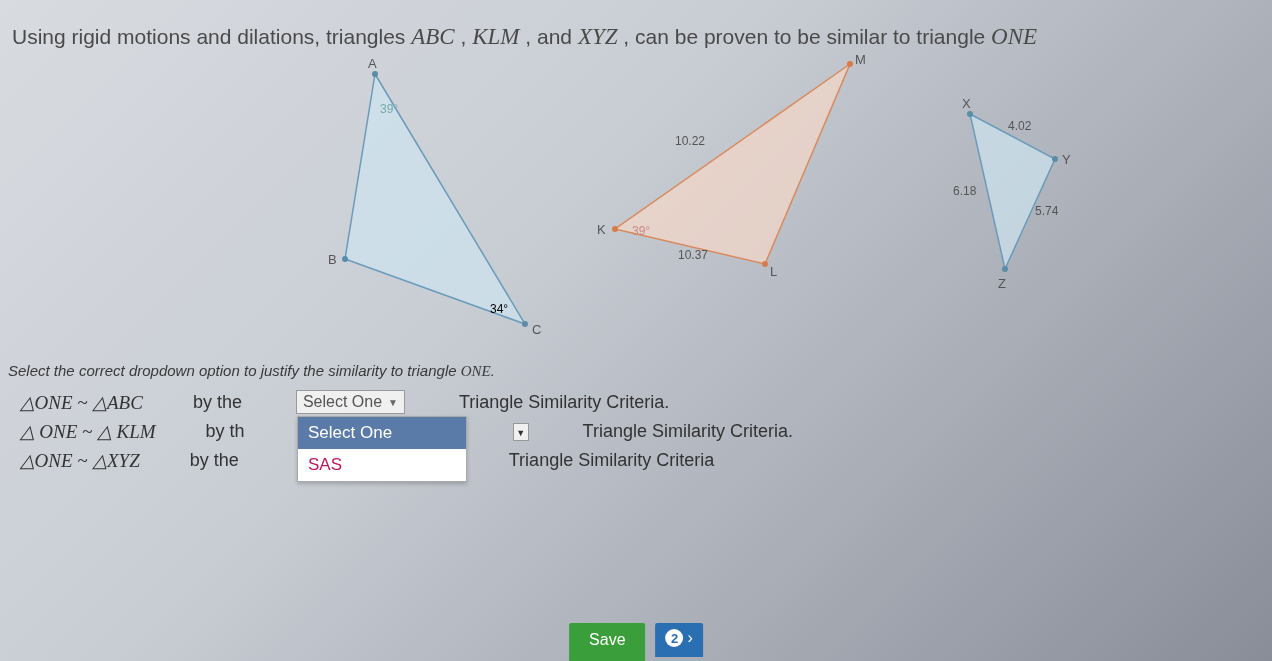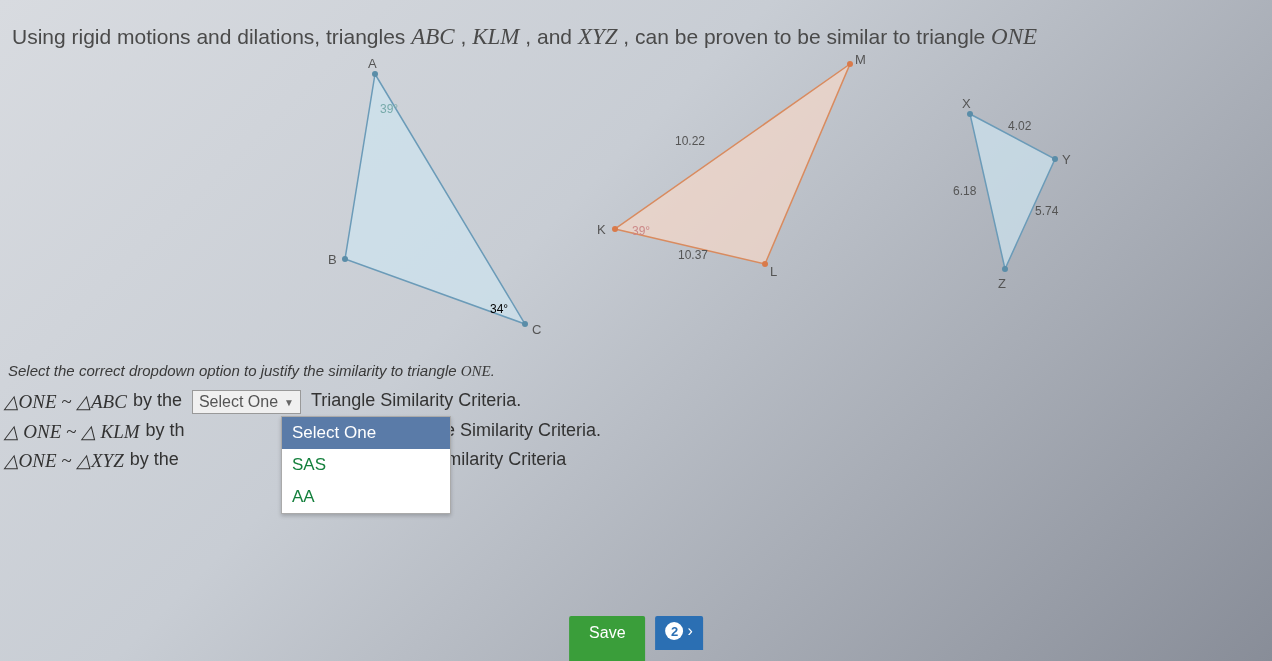--- a/index.html
+++ b/index.html
@@ -31,26 +31,27 @@
     .instruction {
       margin: 8px 11px 10px 8px;
       font-size: 15px;
       font-style: italic;
       color: #3a3a3a;
     }
     .instruction .mathup { font-style: italic; font-family: 'Times New Roman', serif; }
     
     .answer-row {
       display: flex;
-      align-items: flex-start;
-      margin: 6px 0 6px 4px;
+      align-items: center;
+      margin: 6px 0 6px 20px;
       font-size: 19px;
       color: #333;
       font-style: italic;
       font-family: 'Times New Roman', serif;
+      gap: 44px;
     }
     .answer-row .txt { font-family: Arial, sans-serif; font-style: normal; margin: 0 6px; font-size: 18px;}
     
     .dropdown-closed {
       display: inline-flex;
       align-items: center;
       background: #f0f0f0;
       border: 1px solid #999;
       padding: 2px 6px;
       font-family: Arial, sans-serif;
@@ -68,40 +69,40 @@
       border: 1px solid #aaa;
       font-family: Arial, sans-serif;
       font-style: normal;
       font-size: 17px;
       width: 170px;
       box-shadow: 0 2px 4px rgba(0,0,0,0.2);
       z-index: 10;
     }
     .dropdown-open .opt {
       padding: 6px 10px;
-      color: #15803d;
+      color: #be185d;
     }
     .dropdown-open .opt.selected {
       background: #5a7ba8;
       color: #fff;
     }
     
     .footer-btns {
       position: absolute;
       bottom: 0;
       left: 50%;
       transform: translateX(-50%);
       display: flex;
       gap: 10px;
       align-items: flex-start;
     }
     .btn-save {
       background: #3a9e3a;
       color: #fff;
-      padding: 8px 20px 19px;
+      padding: 8px 20px 12px;
       font-size: 16px;
       border: none;
       border-radius: 2px 2px 0 0;
     }
     .btn-next {
       background: #2b6fb3;
       color: #fff;
       padding: 6px 10px 10px;
       font-size: 16px;
       border: none;
@@ -212,21 +213,20 @@
 <div class="answer-row" style="position:relative;">
   <span>△ ONE ~ △ KLM</span>
   <span class="txt"> by th</span>
   <span style="width:170px; display:inline-block;"></span>
   <span class="small-chev">▼</span>
   <span class="txt"> Triangle Similarity Criteria.</span>
 
   <div class="dropdown-open" style="left:277px; top:-4px;">
     <div class="opt selected">Select One</div>
     <div class="opt">SAS</div>
-    <div class="opt">AA</div>
   </div>
 </div>
 
 <div class="answer-row">
   <span>△ONE ~ △XYZ</span>
   <span class="txt"> by the </span>
   <span style="width:170px; display:inline-block;"></span>
   <span class="txt">Triangle Similarity Criteria</span>
 </div>
 

